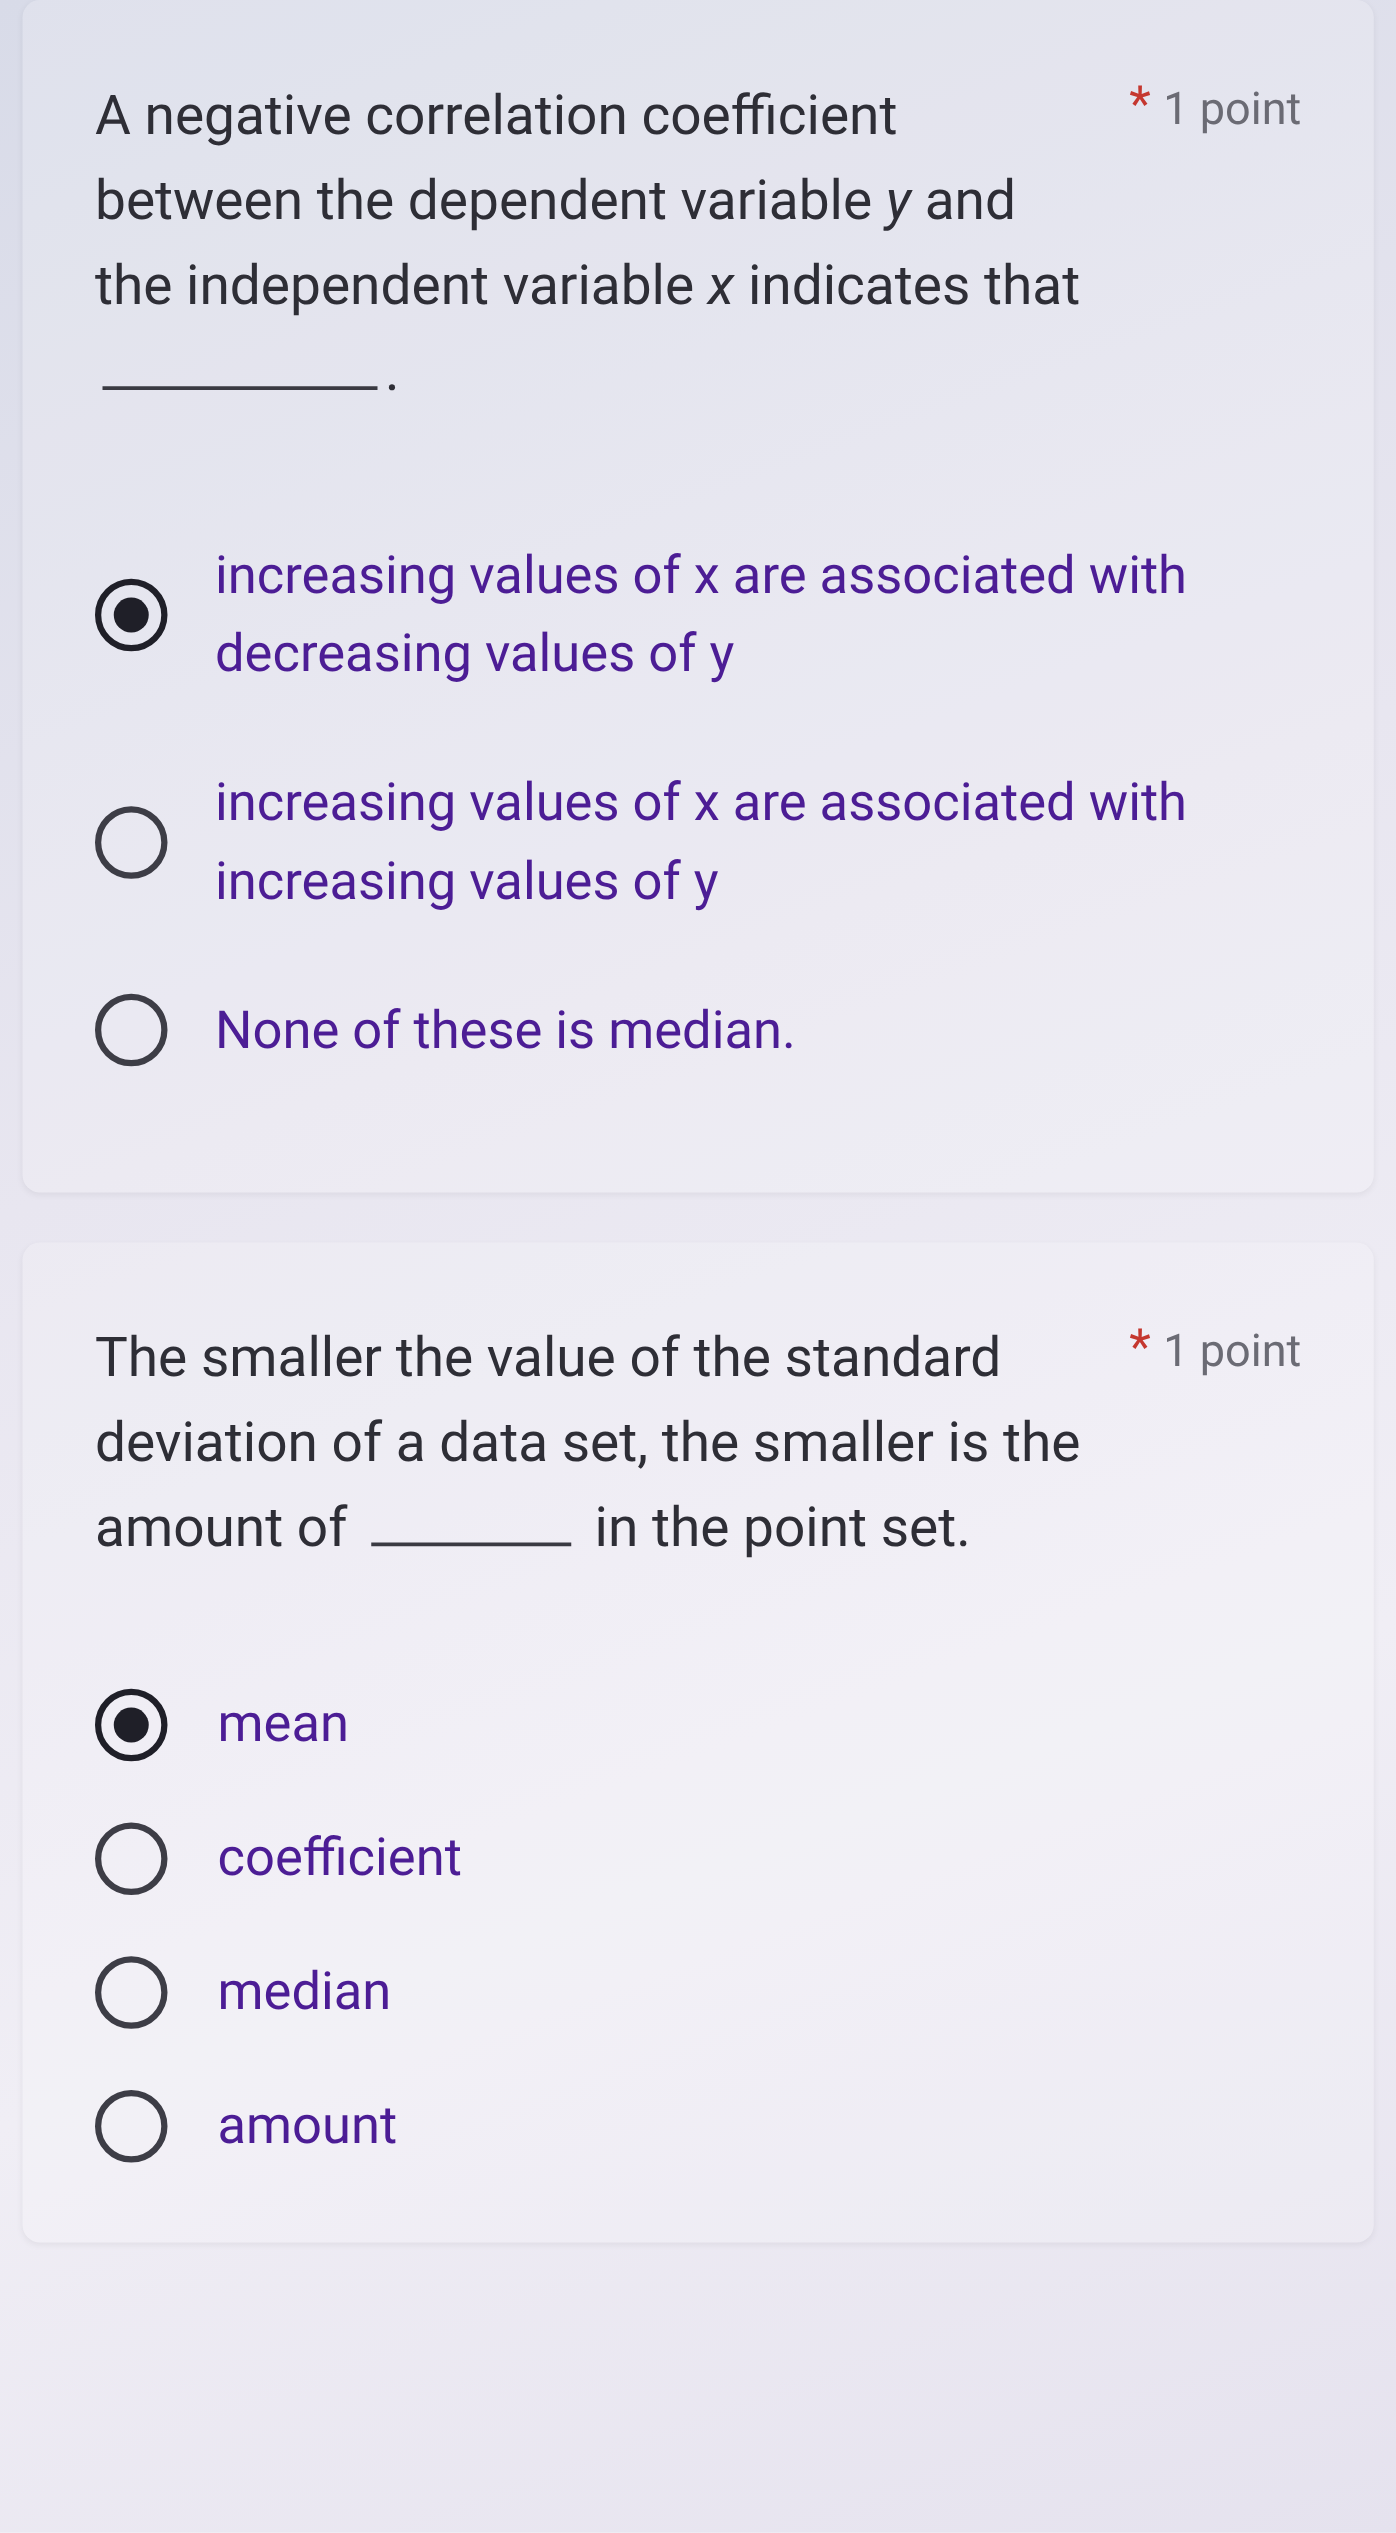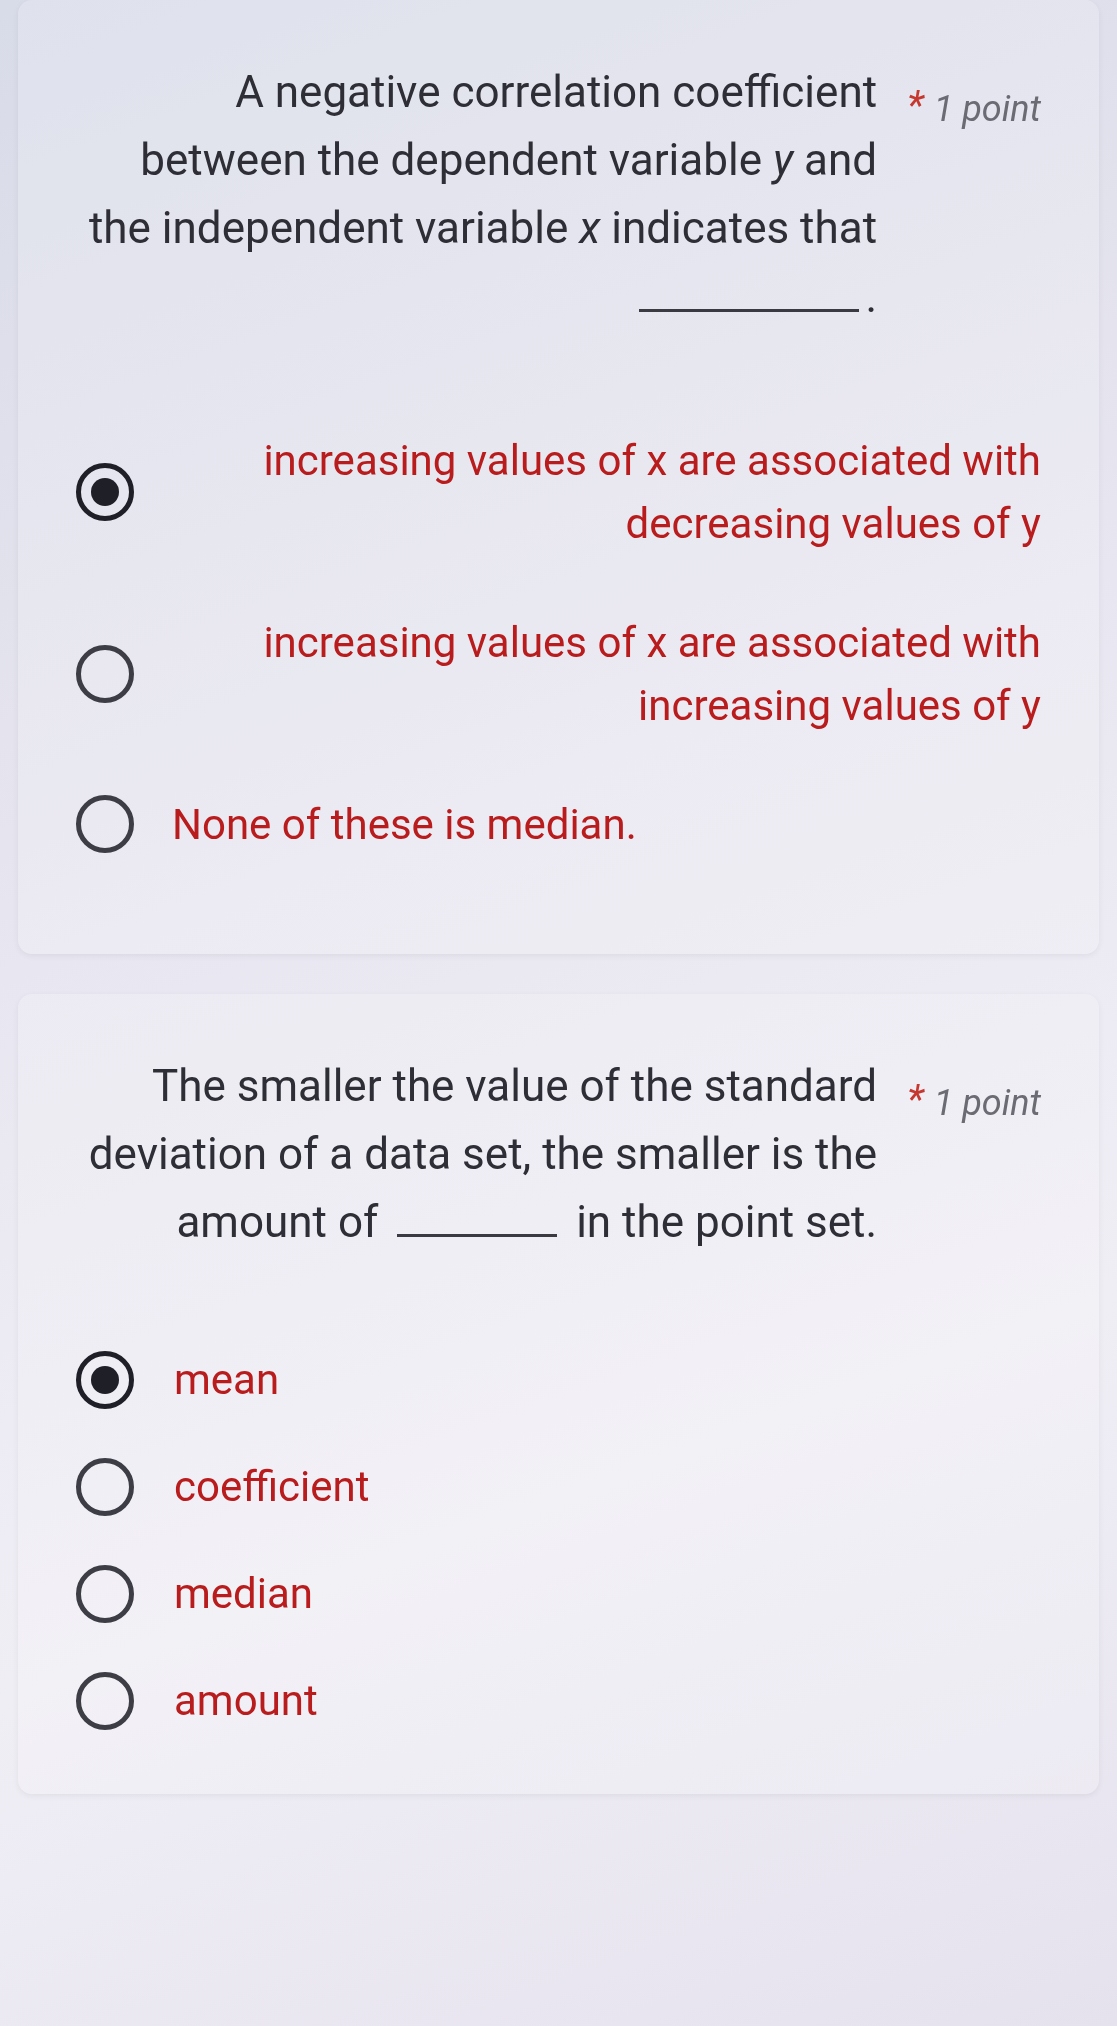--- a/index.html
+++ b/index.html
@@ -12,21 +12,20 @@
   }
   .page {
     padding: 0 18px;
   }
   .card {
     background: rgba(255,255,255,0.18);
     border-radius: 14px;
     padding: 58px 58px 70px 58px;
     margin-bottom: 40px;
     box-shadow: 0 2px 6px rgba(0,0,0,0.06);
-    text-align: right;
   }
   .question-header {
     display: flex;
     align-items: flex-start;
     gap: 30px;
     margin-bottom: 70px;
   }
   .question-text {
     flex: 1;
     font-size: 44px;
@@ -46,22 +45,21 @@
     display: inline-block;
     border-bottom: 3px solid #3a3a42;
     width: 160px;
     vertical-align: baseline;
     margin: 0 8px;
   }
   .points {
     white-space: nowrap;
     font-size: 36px;
     color: #6b6b74;
-    margin-top: 24px;
-    font-style: italic;
+    margin-top: 2px;
   }
   .points .asterisk {
     color: #c5372f;
     margin-right: 10px;
     font-size: 40px;
     vertical-align: 2px;
   }
   .options { }
   .option {
     display: flex;
@@ -85,21 +83,21 @@
     position: absolute;
     top: 50%; left: 50%;
     width: 28px; height: 28px;
     background: #1f1f28;
     border-radius: 50%;
     transform: translate(-50%, -50%);
   }
   .option-label {
     font-size: 42px;
     line-height: 1.5;
-    color: #b91c1c;
+    color: #4c1d95;
     font-weight: 400;
   }
 </style>
 </head>
 <body>
 
 <div class="page">
 
   <div class="card">
     <div class="question-header">

